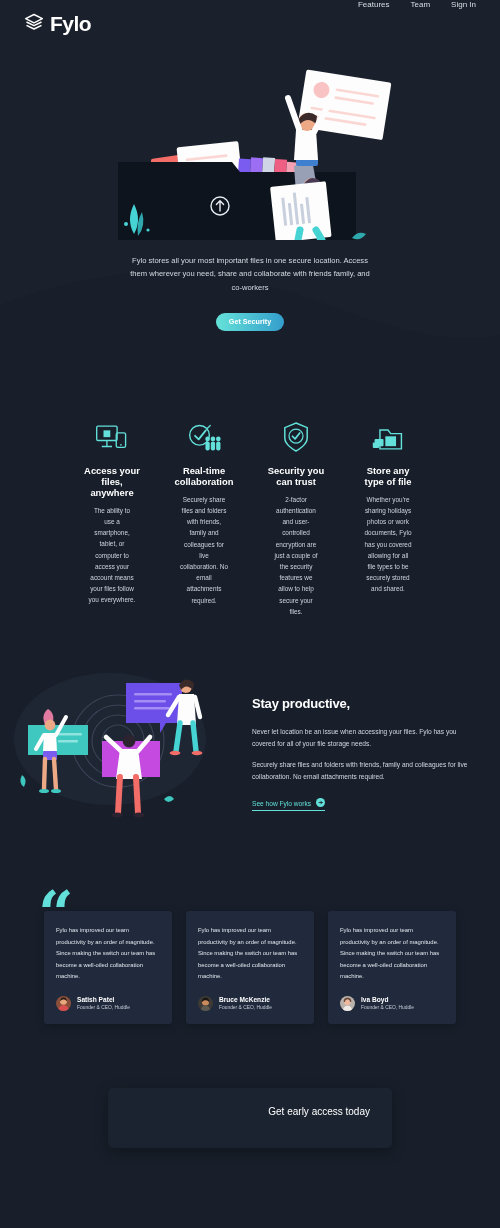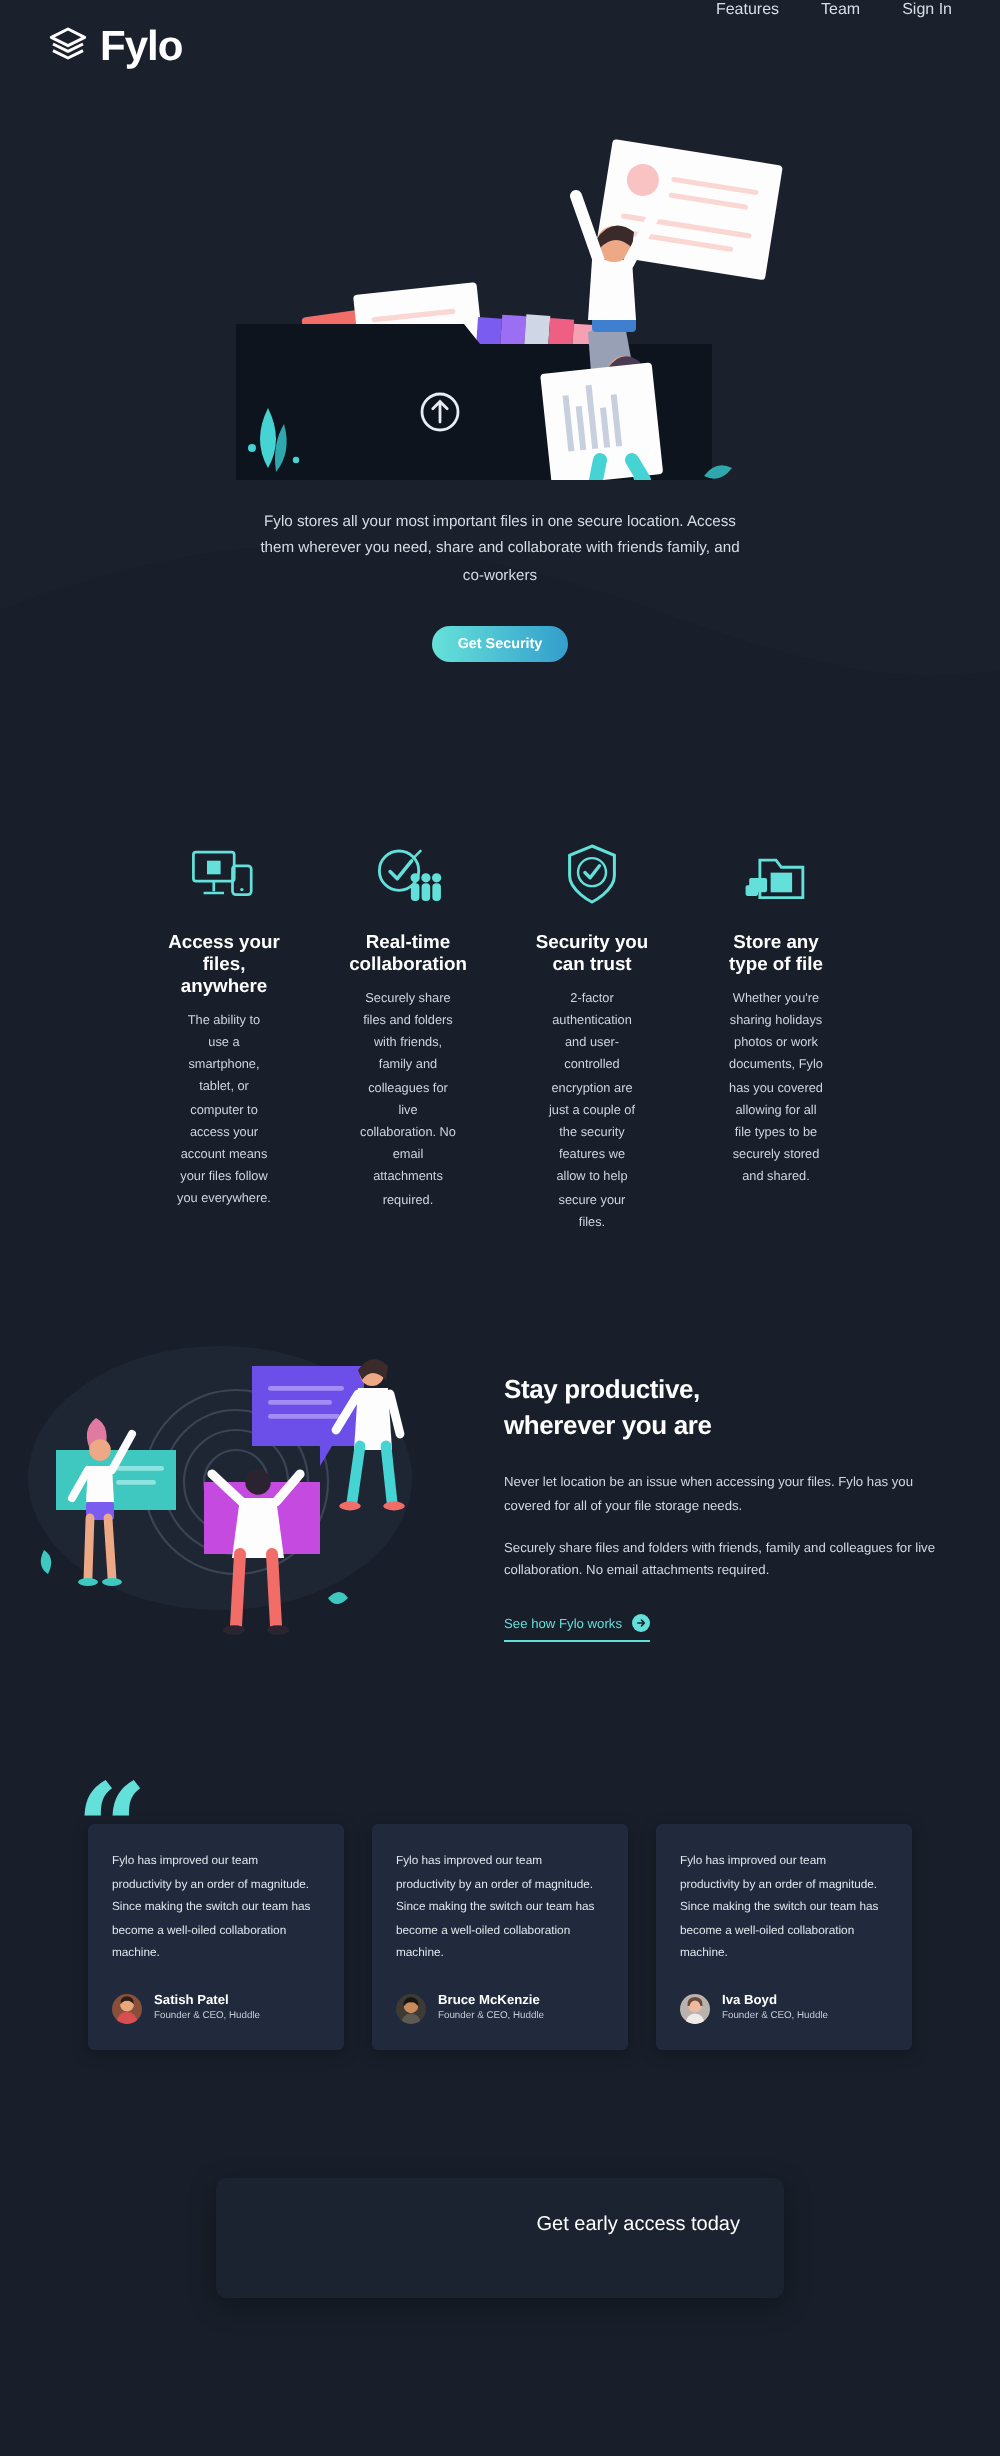--- a/index.html
+++ b/index.html
@@ -353,21 +353,20 @@
           <ellipse cx="103" cy="148" rx="5.6" ry="2.4" fill="#2b2430"></ellipse>
           <ellipse cx="125" cy="148" rx="5.6" ry="2.4" fill="#2b2430"></ellipse>
         </g>
         <path d="M8 108 Q4 116 10 120 Q14 112 8 108 Z" fill="#3fc8c0"></path>
         <path d="M150 132 Q156 126 160 132 Q154 138 150 132 Z" fill="#3fc8c0"></path>
       </svg>
     </div>
     <div class="productive-text">
       <div class="productive-title">
         <div>Stay productive,</div>
-        <div>wherever you are</div>
       </div>
       <p class="productive-p">Never let location be an issue when accessing your files. Fylo has you covered for all of your file storage needs.</p>
       <p class="productive-p">Securely share files and folders with friends, family and colleagues for live collaboration. No email attachments required.</p>
       <a href="#" class="link-row">
         <span>See how Fylo works</span>
         <span>
           <svg width="9" height="9" viewBox="0 0 14 14">
             <circle cx="7" cy="7" r="7" fill="#62e0d9"></circle>
             <path d="M4.6 7 H9.4 M7.4 4.8 L9.6 7 L7.4 9.2" stroke="#1b212c" stroke-width="1.3" fill="none" stroke-linecap="round" stroke-linejoin="round"></path>
           </svg>

